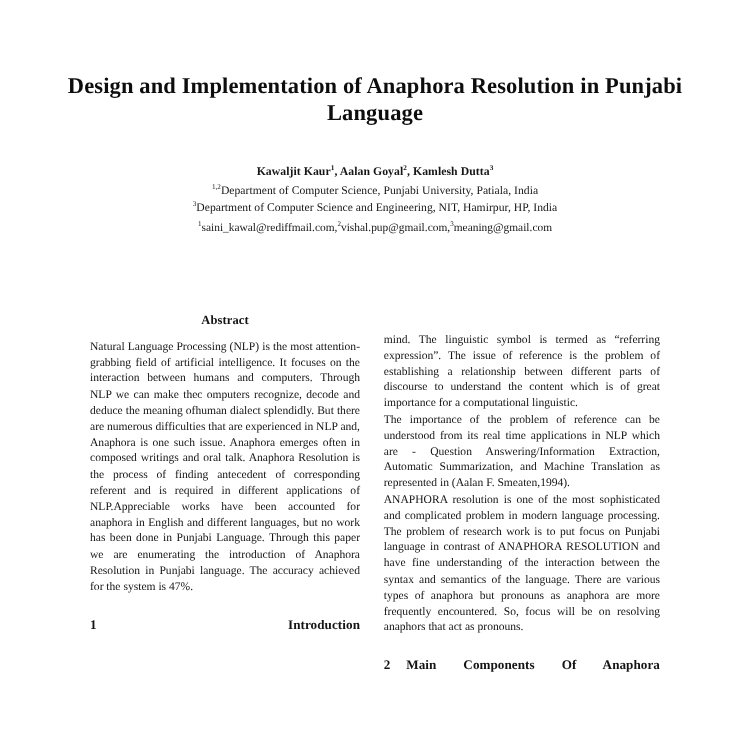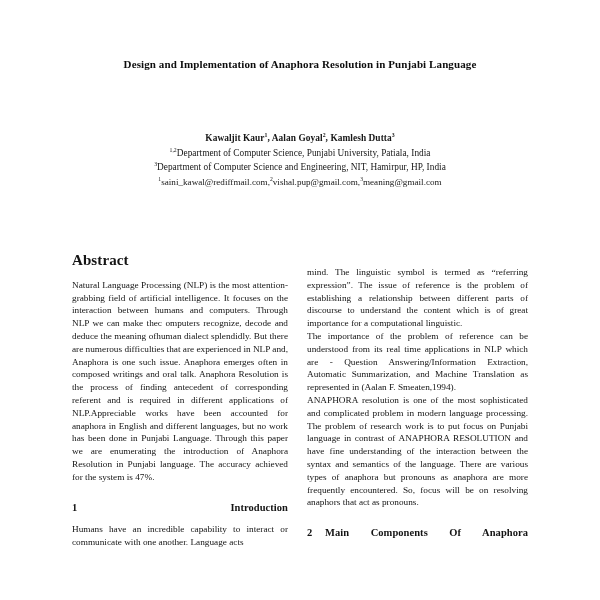--- a/index.html
+++ b/index.html
@@ -26,21 +26,21 @@
     overflow: hidden;
   }
 
   
   .title {
     position: absolute;
     left: 40px;
     top: 58px;
     width: 520px;
     text-align: center;
-    font-size: 11px;
+    font-size: 18px;
     font-weight: bold;
     letter-spacing: 0.1px;
     line-height: 1.2;
     color: #0d0d0d;
   }
 
   
   .authors-block {
     position: absolute;
     left: 40px;
@@ -87,23 +87,23 @@
     left: 72px;
     width: 216px;
   }
   .col-right {
     left: 307px;
     width: 221px;
     margin-top: 16px;
   }
 
   .abstract-head {
-    text-align: left;
+    text-align: center;
     font-weight: bold;
-    font-size: 15px;
+    font-size: 10px;
     margin: 0 0 8px 0;
     letter-spacing: 0.1px;
   }
 
   .para {
     margin: 0;
     text-align: justify;
   }
   .para + .para {
     margin-top: 0px;
@@ -158,21 +158,20 @@
   <div class="col col-left">
     <div class="abstract-head">Abstract</div>
     <p class="para">Natural Language Processing (NLP) is the most attention-grabbing field of artificial intelligence. It focuses on the interaction between humans and computers. Through NLP we can make thec omputers recognize, decode and deduce the meaning ofhuman dialect splendidly. But there are numerous difficulties that are experienced in NLP and, Anaphora is one such issue. Anaphora emerges often in composed writings and oral talk. Anaphora Resolution is the process of finding antecedent of corresponding referent and is required in different applications of NLP.Appreciable works have been accounted for anaphora in English and different languages, but no work has been done in Punjabi Language. Through this paper we are enumerating the introduction of Anaphora Resolution in Punjabi language. The accuracy achieved for the system is 47%.</p>
 
     <div class="gap-intro"></div>
 
     <div class="sec-head">
       <span class="sec-num">1</span>
       <span class="sec-title-plain">Introduction</span>
     </div>
-    <p class="para" style="margin-top:9px;">Humans have an incredible capability to interact or communicate with one another. Language acts</p>
   </div>
 
   <div class="col col-right">
     <p class="para">mind. The linguistic symbol is termed as “referring expression”. The issue of reference is the problem of establishing a relationship between different parts of discourse to understand the content which is of great importance for a computational linguistic.</p>
     <p class="para">The importance of the problem of reference can be understood from its real time applications in NLP which are - Question Answering/Information Extraction, Automatic Summarization, and Machine Translation as represented in (Aalan F. Smeaten,1994).</p>
     <p class="para">ANAPHORA resolution is one of the most sophisticated and complicated problem in modern language processing. The problem of research work is to put focus on Punjabi language in contrast of ANAPHORA RESOLUTION and have fine understanding of the interaction between the syntax and semantics of the language. There are various types of anaphora but pronouns as anaphora are more frequently encountered. So, focus will be on resolving anaphors that act as pronouns.</p>
 
     <div class="gap-sec2"></div>
 
     <div class="sec-head">

